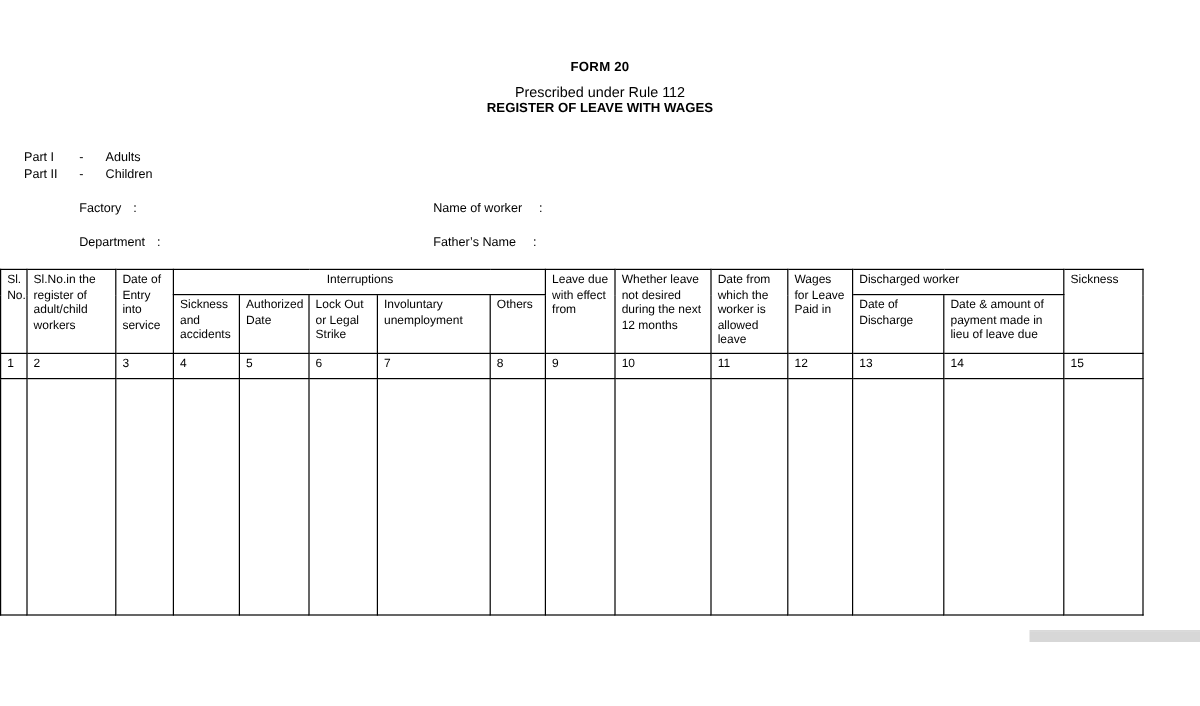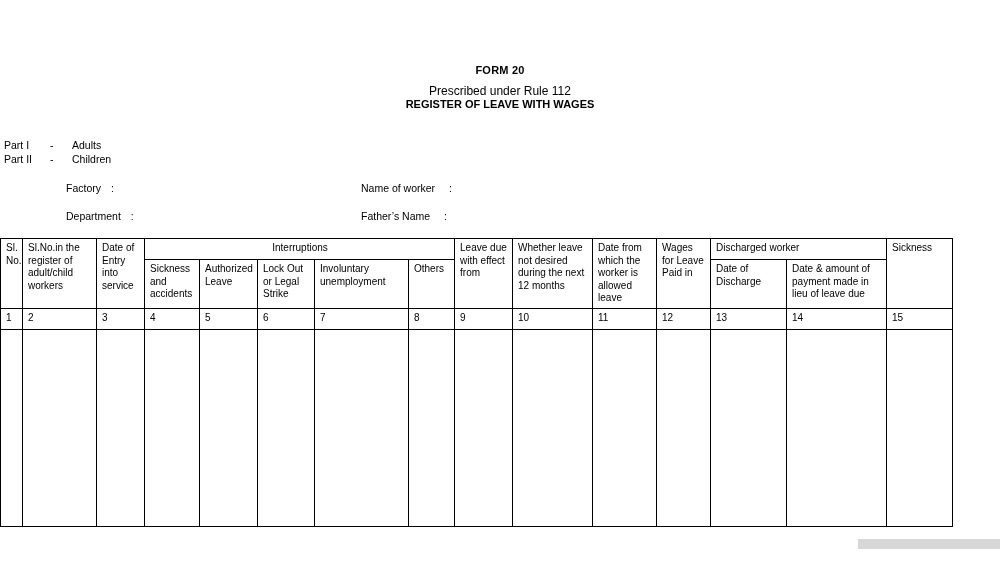--- a/index.html
+++ b/index.html
@@ -10,21 +10,21 @@
   body {
     width: 1000px;
     height: 588px;
     font-family: "Liberation Sans", sans-serif;
     color: #000000;
     position: relative;
     overflow: hidden;
   }
   .page {
     position: absolute;
-    left: 0; top: 14px;
+    left: 0; top: 0;
     width: 1000px;
     height: 428px;
     background: #ffffff;
   }
   .titles {
     text-align: center;
   }
   .form-title {
     font-size: 11px;
     font-weight: bold;
@@ -34,21 +34,21 @@
   .prescribed {
     font-size: 12px;
     margin-top: 8px;
   }
   .register-title {
     font-size: 11px;
     font-weight: bold;
     margin-top: 0;
   }
   .parts {
-    margin-left: 4px;
+    margin-left: 20px;
     margin-top: 28px;
     font-size: 10.5px;
     line-height: 14px;
   }
   .parts .row {
     display: flex;
   }
   .parts .lbl { width: 46px; }
   .parts .dash { width: 22px; }
   .meta {
@@ -191,21 +191,21 @@
         <th colspan="5" class="ctr">Interruptions</th>
         <th rowspan="2">Leave due with effect from</th>
         <th rowspan="2">Whether leave not desired during the next 12 months</th>
         <th rowspan="2">Date from which the worker is allowed leave</th>
         <th rowspan="2">Wages for Leave Paid in</th>
         <th colspan="2">Discharged worker</th>
         <th rowspan="2">Sickness</th>
       </tr>
       <tr>
         <th>Sickness and accidents</th>
-        <th>Authorized Leave</th>
+        <th>Authorized Date</th>
         <th>Lock Out or Legal Strike</th>
         <th>Involuntary unemployment</th>
         <th>Others</th>
         <th>Date of Discharge</th>
         <th>Date &amp; amount of payment made in lieu of leave due</th>
       </tr>
     </thead>
     <tbody>
       <tr class="numrow">
         <td>1</td>

